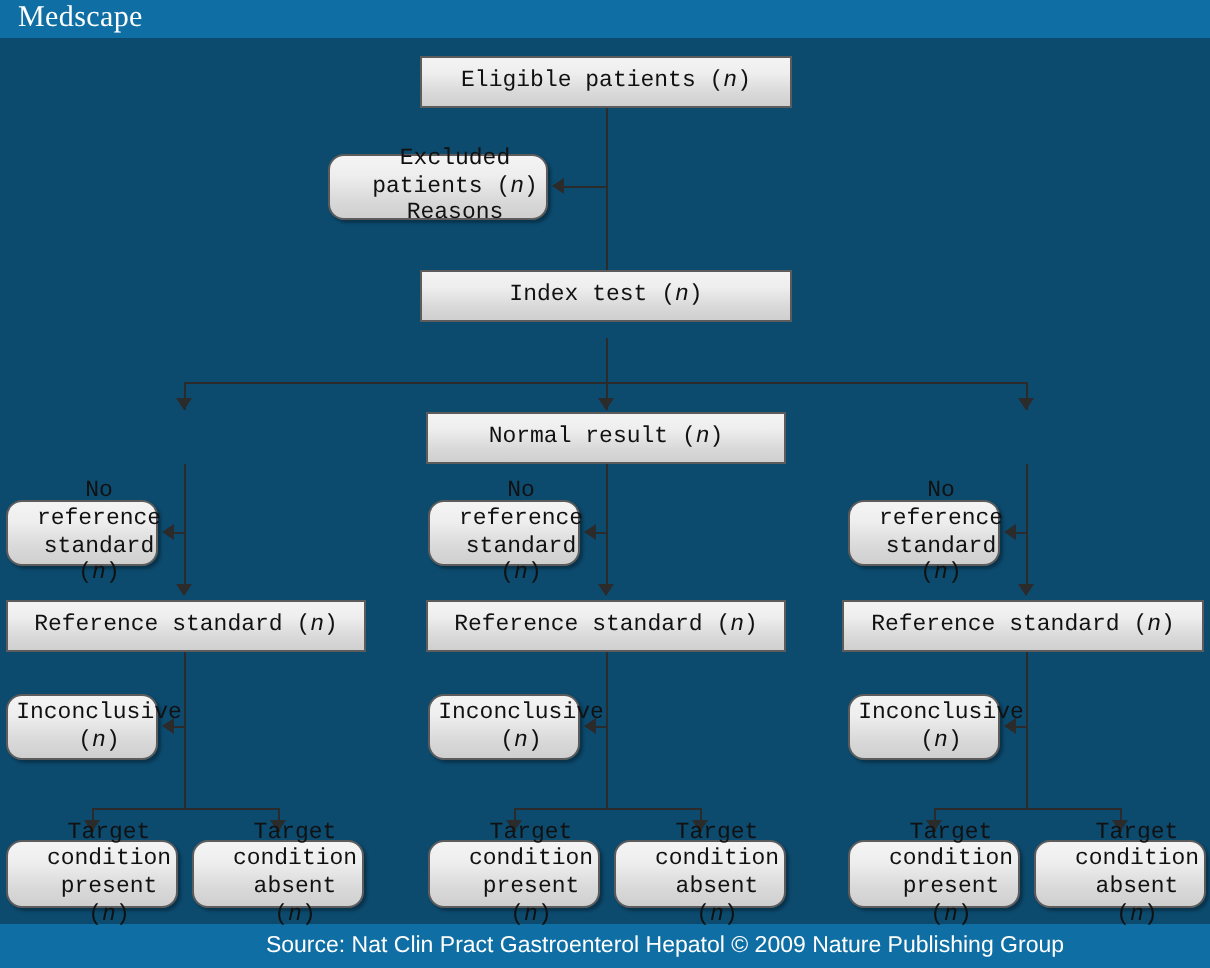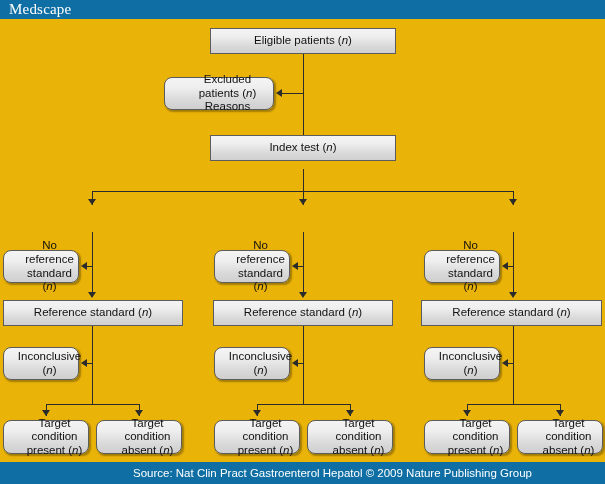--- a/index.html
+++ b/index.html
@@ -8,21 +8,21 @@
     background: #ffffff;
   }
   body {
     font-family: "Liberation Sans", sans-serif;
   }
   #page {
     position: relative;
     width: 605px;
     height: 484px;
     overflow: hidden;
-    background: #eab308;
+    background: #0c4a6e;
   }
 
   
   .bar {
     position: absolute;
     left: 0;
     width: 605px;
     background: #0f6fa4;
   }
   #header-bar {
@@ -87,20 +87,21 @@
     border-radius: 0;
   }
   .node.round {
     border-radius: 8px;
     box-shadow: 1.5px 1.5px 1.5px rgba(0,0,0,0.30);
     padding-left: 20px;
   }
   .node .txt {
     display: block;
     white-space: pre-line;
+    font-family: Liberation Mono, monospace;
   }
   .node em { font-style: italic; }
 
   
   .vline, .hline {
     position: absolute;
     background: #2b2b2b;
     z-index: 1;
   }
   .vline { width: 1px; }
@@ -186,20 +187,23 @@
     <div class="arrow-down" style="left:42px; top:391px;"></div>
     <div class="arrow-down" style="left:135px; top:391px;"></div>
 
     <div class="node round" style="left:3px; top:401px; width:86px; height:34px;">
       <span class="txt">Target condition<br>present (<em>n</em>)</span>
     </div>
     <div class="node round" style="left:96px; top:401px; width:86px; height:34px;">
       <span class="txt">Target condition<br>absent (<em>n</em>)</span>
     </div>
 
+    <div class="node rect" style="left:213px; top:187px; width:180px; height:26px;">
+      <span class="txt">Normal result (<em>n</em>)</span>
+    </div>
     <div class="vline" style="left:303px; top:213px; height:64px;"></div>
     <div class="arrow-down" style="left:299px; top:273px;"></div>
 
     <div class="node round" style="left:214px; top:231px; width:76px; height:33px;">
       <span class="txt">No reference<br>standard (<em>n</em>)</span>
     </div>
     <div class="hline" style="left:298px; top:247px; width:6px;"></div>
     <div class="arrow-left" style="left:292px; top:243px;"></div>
 
     <div class="node rect" style="left:213px; top:281px; width:180px; height:26px;">

